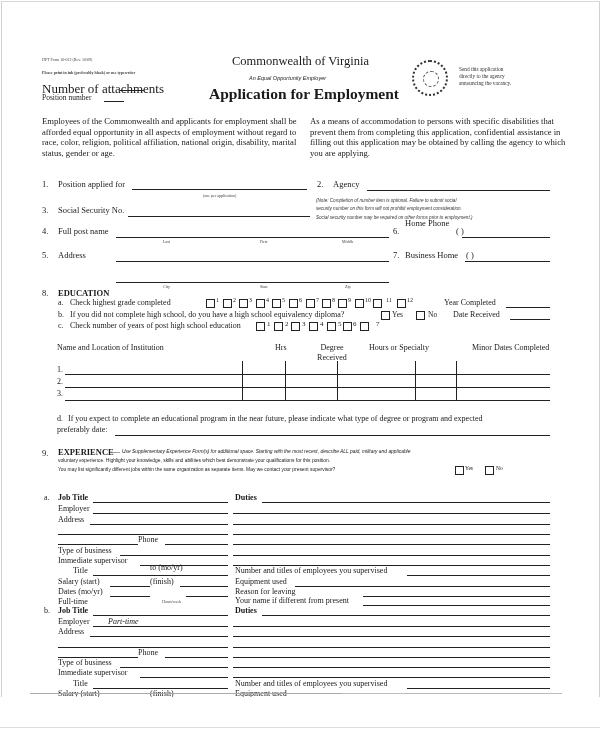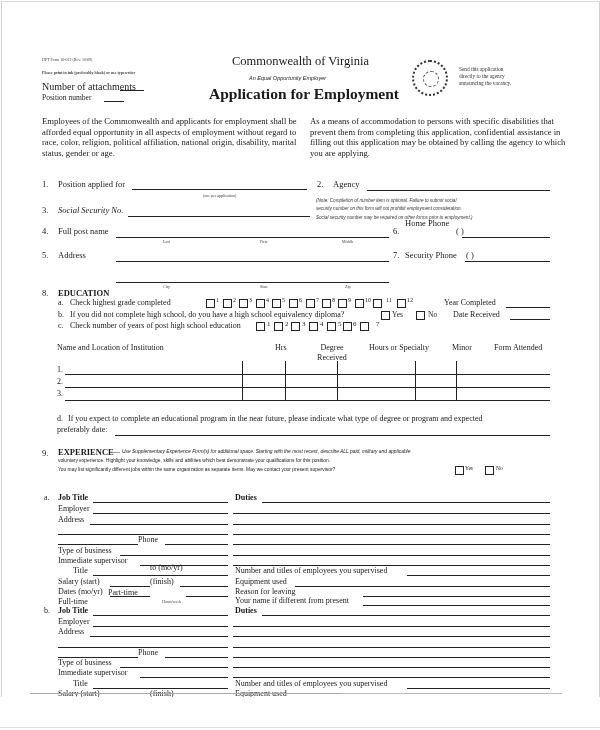--- a/index.html
+++ b/index.html
@@ -25,21 +25,21 @@
   .bottom-rule2 { position:absolute; left:342px; top:693px; width:220px; border-top:1px solid #bbb; }
   .fade { position:absolute; left:0; top:697px; width:600px; height:33px; background:#fff; }
 </style>
 </head>
 <body>
 
 <div class="page"></div>
 
 <div class="abs tiny" style="left:42px;top:57px;">DPT Form 10-012 (Rev. 10/09)</div>
 <div class="abs tiny" style="left:42px;top:70px;font-weight:bold;">Please print in ink (preferably black) or use typewriter</div>
-<div class="abs" style="left:42px;top:81px;font-size:10px;">Number of attachments</div>
+<div class="abs" style="left:42px;top:81px;font-size:13px;">Number of attachments</div>
 <div class="ln" style="left:120px;top:90px;width:24px;"></div>
 <div class="abs" style="left:42px;top:93px;font-size:7.5px;">Position number</div>
 <div class="ln" style="left:104px;top:101px;width:20px;"></div>
 
 <div class="abs" style="left:232px;top:54px;font-size:12.5px;">Commonwealth of Virginia</div>
 <div class="abs it" style="left:249px;top:75px;font-size:5.5px;">An Equal Opportunity Employer</div>
 <div class="abs" style="left:209px;top:85px;font-size:15.5px;font-weight:bold;">Application for Employment</div>
 
 <div class="seal"></div>
 <div class="abs" style="left:459px;top:66px;font-size:5.3px;line-height:7px;white-space:normal;width:80px;color:#333;">
@@ -54,21 +54,21 @@
 <div class="abs lbl" style="left:42px;top:179px;">1.</div>
 <div class="abs lbl" style="left:58px;top:179px;">Position applied for</div>
 <div class="ln" style="left:132px;top:189px;width:175px;"></div>
 <div class="abs tiny" style="left:203px;top:193px;">(one per application)</div>
 
 <div class="abs lbl" style="left:317px;top:179px;">2.</div>
 <div class="abs lbl" style="left:333px;top:179px;">Agency</div>
 <div class="ln" style="left:367px;top:190px;width:183px;"></div>
 
 <div class="abs lbl" style="left:42px;top:205px;">3.</div>
-<div class="abs lbl" style="left:58px;top:205px;font-style:italic;">Social Security No.</div>
+<div class="abs lbl" style="left:58px;top:205px;">Social Security No.</div>
 <div class="ln" style="left:128px;top:216px;width:182px;"></div>
 <div class="abs it" style="left:316px;top:197px;font-size:4.6px;line-height:8.3px;color:#333;">
   <div>(Note: Completion of number item is optional. Failure to submit social</div>
   <div>security number on this form will not prohibit employment consideration.</div>
   <div>Social security number may be required on other forms prior to employment.)</div>
 </div>
 
 <div class="abs lbl" style="left:42px;top:226px;">4.</div>
 <div class="abs lbl" style="left:58px;top:226px;">Full post name</div>
 <div class="ln" style="left:116px;top:237px;width:273px;"></div>
@@ -83,21 +83,21 @@
 
 <div class="abs lbl" style="left:42px;top:250px;">5.</div>
 <div class="abs lbl" style="left:58px;top:250px;">Address</div>
 <div class="ln" style="left:116px;top:261px;width:273px;"></div>
 <div class="ln" style="left:116px;top:282px;width:273px;"></div>
 <div class="abs tiny" style="left:163px;top:284px;">City</div>
 <div class="abs tiny" style="left:260px;top:284px;">State</div>
 <div class="abs tiny" style="left:345px;top:284px;">Zip</div>
 
 <div class="abs lbl" style="left:393px;top:250px;">7.</div>
-<div class="abs lbl" style="left:405px;top:250px;">Security Phone</div>
+<div class="abs lbl" style="left:405px;top:250px;">Business Home</div>
 <div class="abs lbl" style="left:466px;top:250px;">(      )</div>
 <div class="ln" style="left:465px;top:261px;width:85px;"></div>
 
 <div class="abs lbl" style="left:42px;top:288px;">8.</div>
 <div class="abs" style="left:58px;top:288px;font-size:8.5px;font-weight:bold;">EDUCATION</div>
 
 <div class="abs small" style="left:58px;top:298px;">a.</div>
 <div class="abs small" style="left:70px;top:298px;">Check highest grade completed</div>
 
 <div class="cb" style="left:206px;top:299px;"></div>
@@ -150,22 +150,22 @@
 <div class="cbl" style="left:338px;top:320px;font-size:7px;">5</div>
 <div class="cb" style="left:343px;top:322px;"></div>
 <div class="cbl" style="left:353px;top:320px;font-size:7px;">6</div>
 <div class="cb" style="left:360px;top:322px;"></div>
 <div class="cbl" style="left:376px;top:320px;font-size:7px;">7</div>
 
 <div class="abs small" style="left:57px;top:343px;">Name and Location of Institution</div>
 <div class="abs small" style="left:275px;top:343px;">Hrs</div>
 <div class="abs small" style="left:312px;top:343px;width:40px;white-space:normal;text-align:center;line-height:9.5px;">Degree Received</div>
 <div class="abs small" style="left:369px;top:343px;">Hours or Specialty</div>
-<div class="abs small" style="left:452px;top:343px;">Minor</div>
-<div class="abs small" style="left:494px;top:343px;">Form Attended</div>
+<div class="abs small" style="left:472px;top:343px;">Minor</div>
+<div class="abs small" style="left:494px;top:343px;">Dates Completed</div>
 
 <div class="abs small" style="left:57px;top:365px;">1.</div>
 <div class="abs small" style="left:57px;top:377px;">2.</div>
 <div class="abs small" style="left:57px;top:389px;">3.</div>
 <div class="ln" style="left:65px;top:374px;width:485px;"></div>
 <div class="ln" style="left:65px;top:387px;width:485px;"></div>
 <div class="ln" style="left:65px;top:400px;width:485px;"></div>
 <div class="vl" style="left:242px;top:361px;height:39px;"></div>
 <div class="vl" style="left:285px;top:361px;height:39px;"></div>
 <div class="vl" style="left:337px;top:361px;height:39px;"></div>
@@ -207,21 +207,21 @@
 <div class="ln" style="left:93px;top:575px;width:135px;"></div>
 <div class="abs small" style="left:58px;top:577px;">Salary (start)</div>
 <div class="ln" style="left:110px;top:586px;width:40px;"></div>
 <div class="abs small" style="left:150px;top:577px;">(finish)</div>
 <div class="ln" style="left:180px;top:586px;width:48px;"></div>
 <div class="abs small" style="left:58px;top:587px;">Dates (mo/yr)</div>
 <div class="ln" style="left:110px;top:596px;width:40px;"></div>
 <div class="abs small" style="left:150px;top:563px;">to (mo/yr)</div>
 <div class="ln" style="left:186px;top:596px;width:42px;"></div>
 <div class="abs small" style="left:58px;top:597px;">Full-time</div>
-<div class="abs small" style="left:108px;top:588px;">Part-time</div>
+<div class="abs small" style="left:108px;top:617px;font-style:italic;">Part-time</div>
 <div class="abs tiny" style="left:162px;top:599px;">Hours/week</div>
 
 <div class="abs small" style="left:235px;top:493px;font-weight:bold;">Duties</div>
 <div class="ln" style="left:262px;top:502px;width:288px;"></div>
 <div class="ln" style="left:233px;top:513px;width:317px;"></div>
 <div class="ln" style="left:233px;top:524px;width:317px;"></div>
 <div class="ln" style="left:233px;top:534px;width:317px;"></div>
 <div class="ln" style="left:233px;top:544px;width:317px;"></div>
 <div class="ln" style="left:233px;top:555px;width:317px;"></div>
 <div class="ln" style="left:233px;top:565px;width:317px;"></div>

